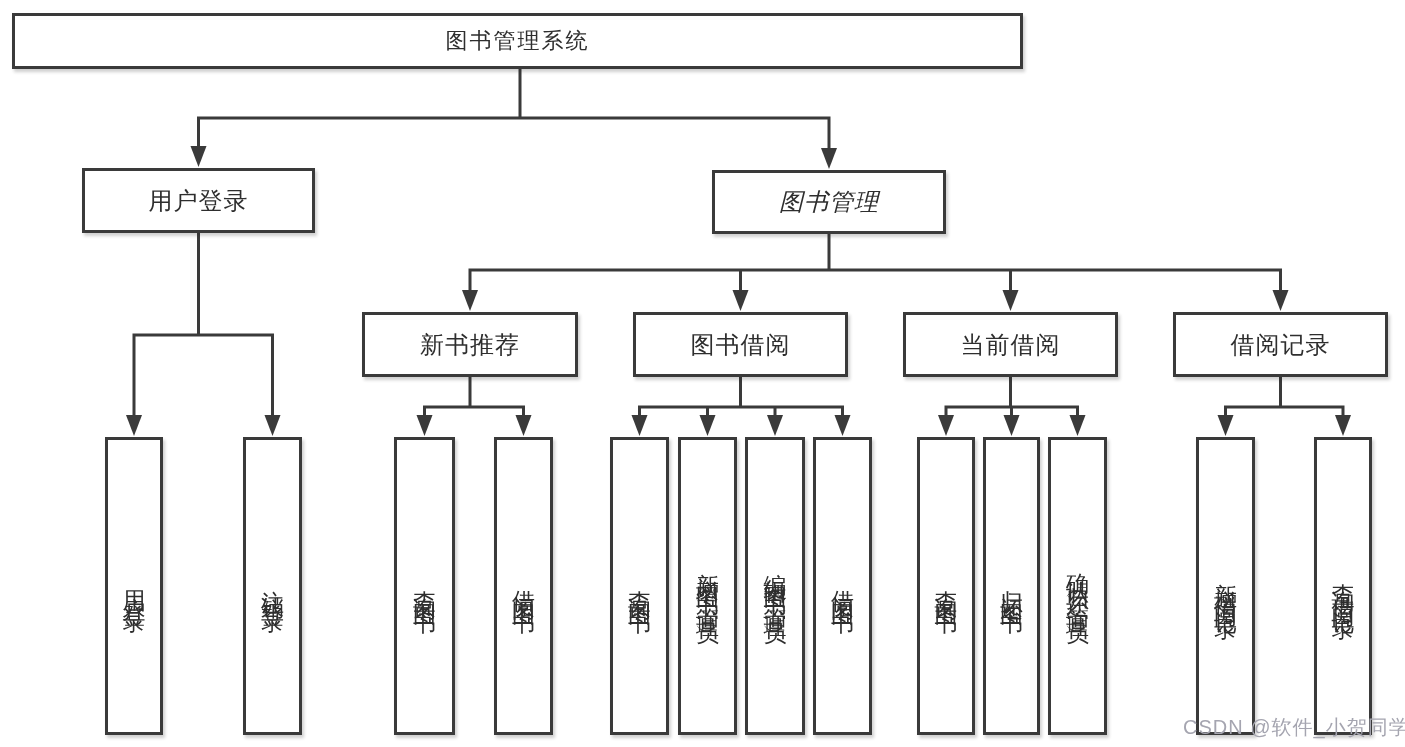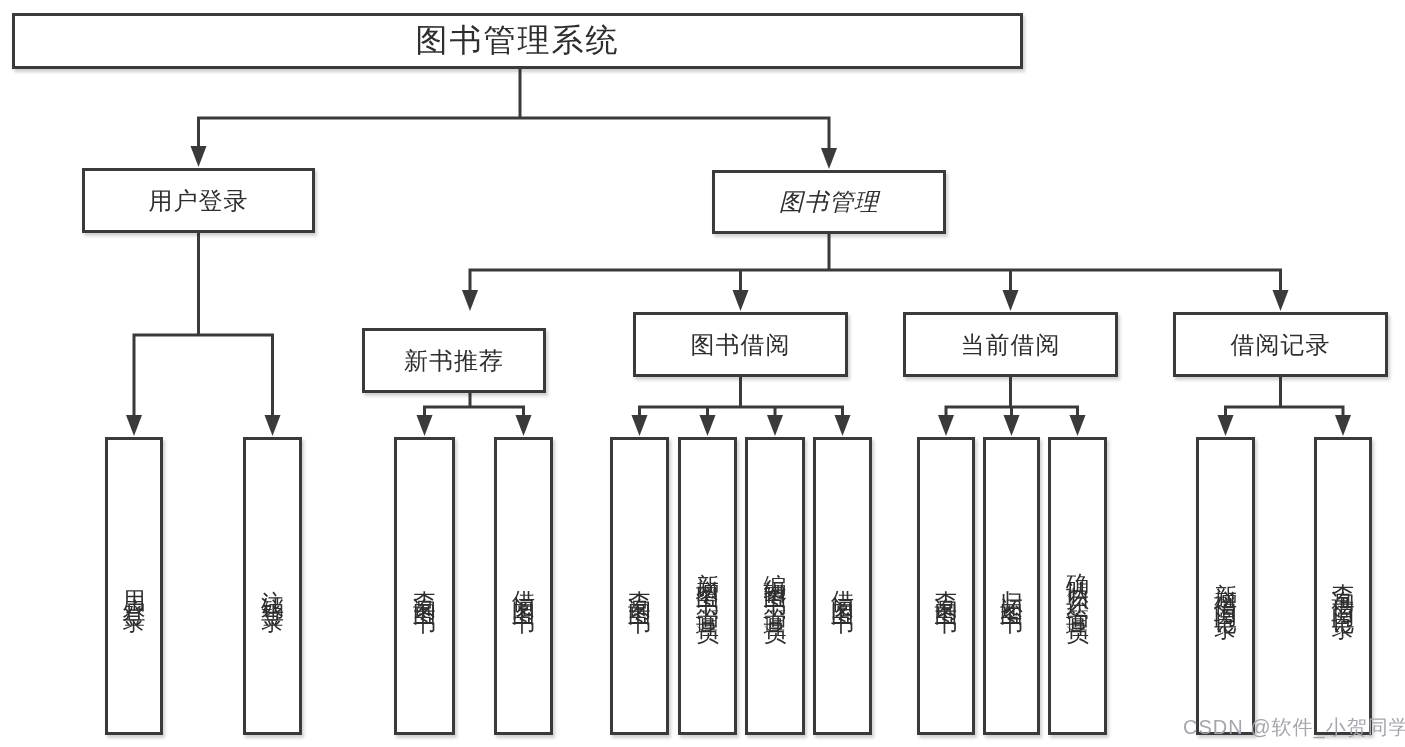--- a/index.html
+++ b/index.html
@@ -24,21 +24,21 @@
   .node{
     position:absolute;
     box-sizing:border-box;
     background:#fff;
     border:3px solid var(--line-color);
     box-shadow:2px 3px 3px rgba(40,40,40,0.22);
     display:flex;align-items:center;justify-content:center;
     color:var(--text-color);
   }
   .hbox{font-size:24px;letter-spacing:1px;white-space:nowrap;}
-  .hbox.root{font-size:32px;letter-spacing:2px;}
+  .hbox.root{font-size:22px;letter-spacing:2px;}
   .vbox span{
     writing-mode:vertical-rl;
     text-orientation:mixed;
     font-size:23px;
     letter-spacing:7px;
     line-height:1;
     white-space:nowrap;
   }
   .watermark{
     position:absolute;
@@ -96,21 +96,21 @@
       <polygon points="1225.5,436 1217.5,415 1233.5,415"></polygon>
       <polygon points="1343,436 1335,415 1351,415"></polygon>
     </g>
   </svg>
 
   <div class="node hbox root" style="left:12px;top:13px;width:1011px;height:56px;">图书管理系统</div>
 
   <div class="node hbox" style="left:82px;top:168px;width:233px;height:65px;">用户登录</div>
   <div class="node hbox" style="left:712px;top:170px;width:234px;height:64px;font-style:italic;">图书管理</div>
 
-  <div class="node hbox" style="left:362px;top:328px;width:184px;height:65px;">新书推荐</div>
+  <div class="node hbox" style="left:362px;top:312px;width:216px;height:65px;">新书推荐</div>
   <div class="node hbox" style="left:633px;top:312px;width:215px;height:65px;">图书借阅</div>
   <div class="node hbox" style="left:1173px;top:312px;width:215px;height:65px;">借阅记录</div>
   <div class="node hbox" style="left:903px;top:312px;width:215px;height:65px;">当前借阅</div>
 
   <div class="node vbox" style="left:105px;top:437px;width:58px;height:298px;">
     <span>用户登录</span>
   </div>
   <div class="node vbox" style="left:243px;top:437px;width:59px;height:298px;">
     <span>注销登录</span>
   </div>

